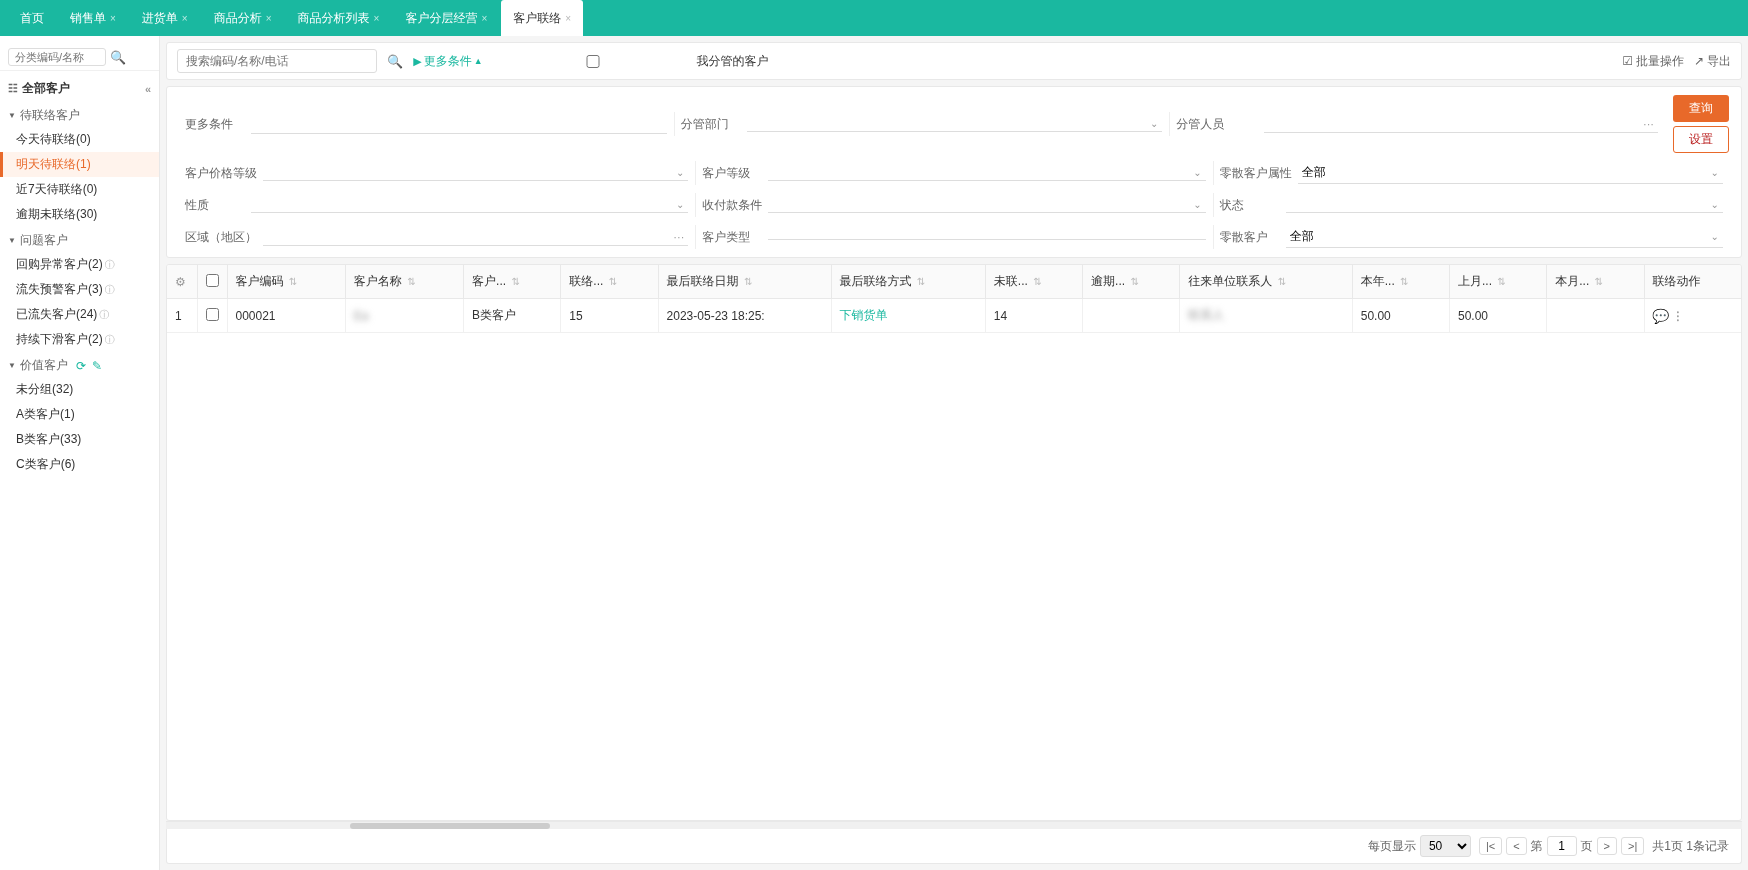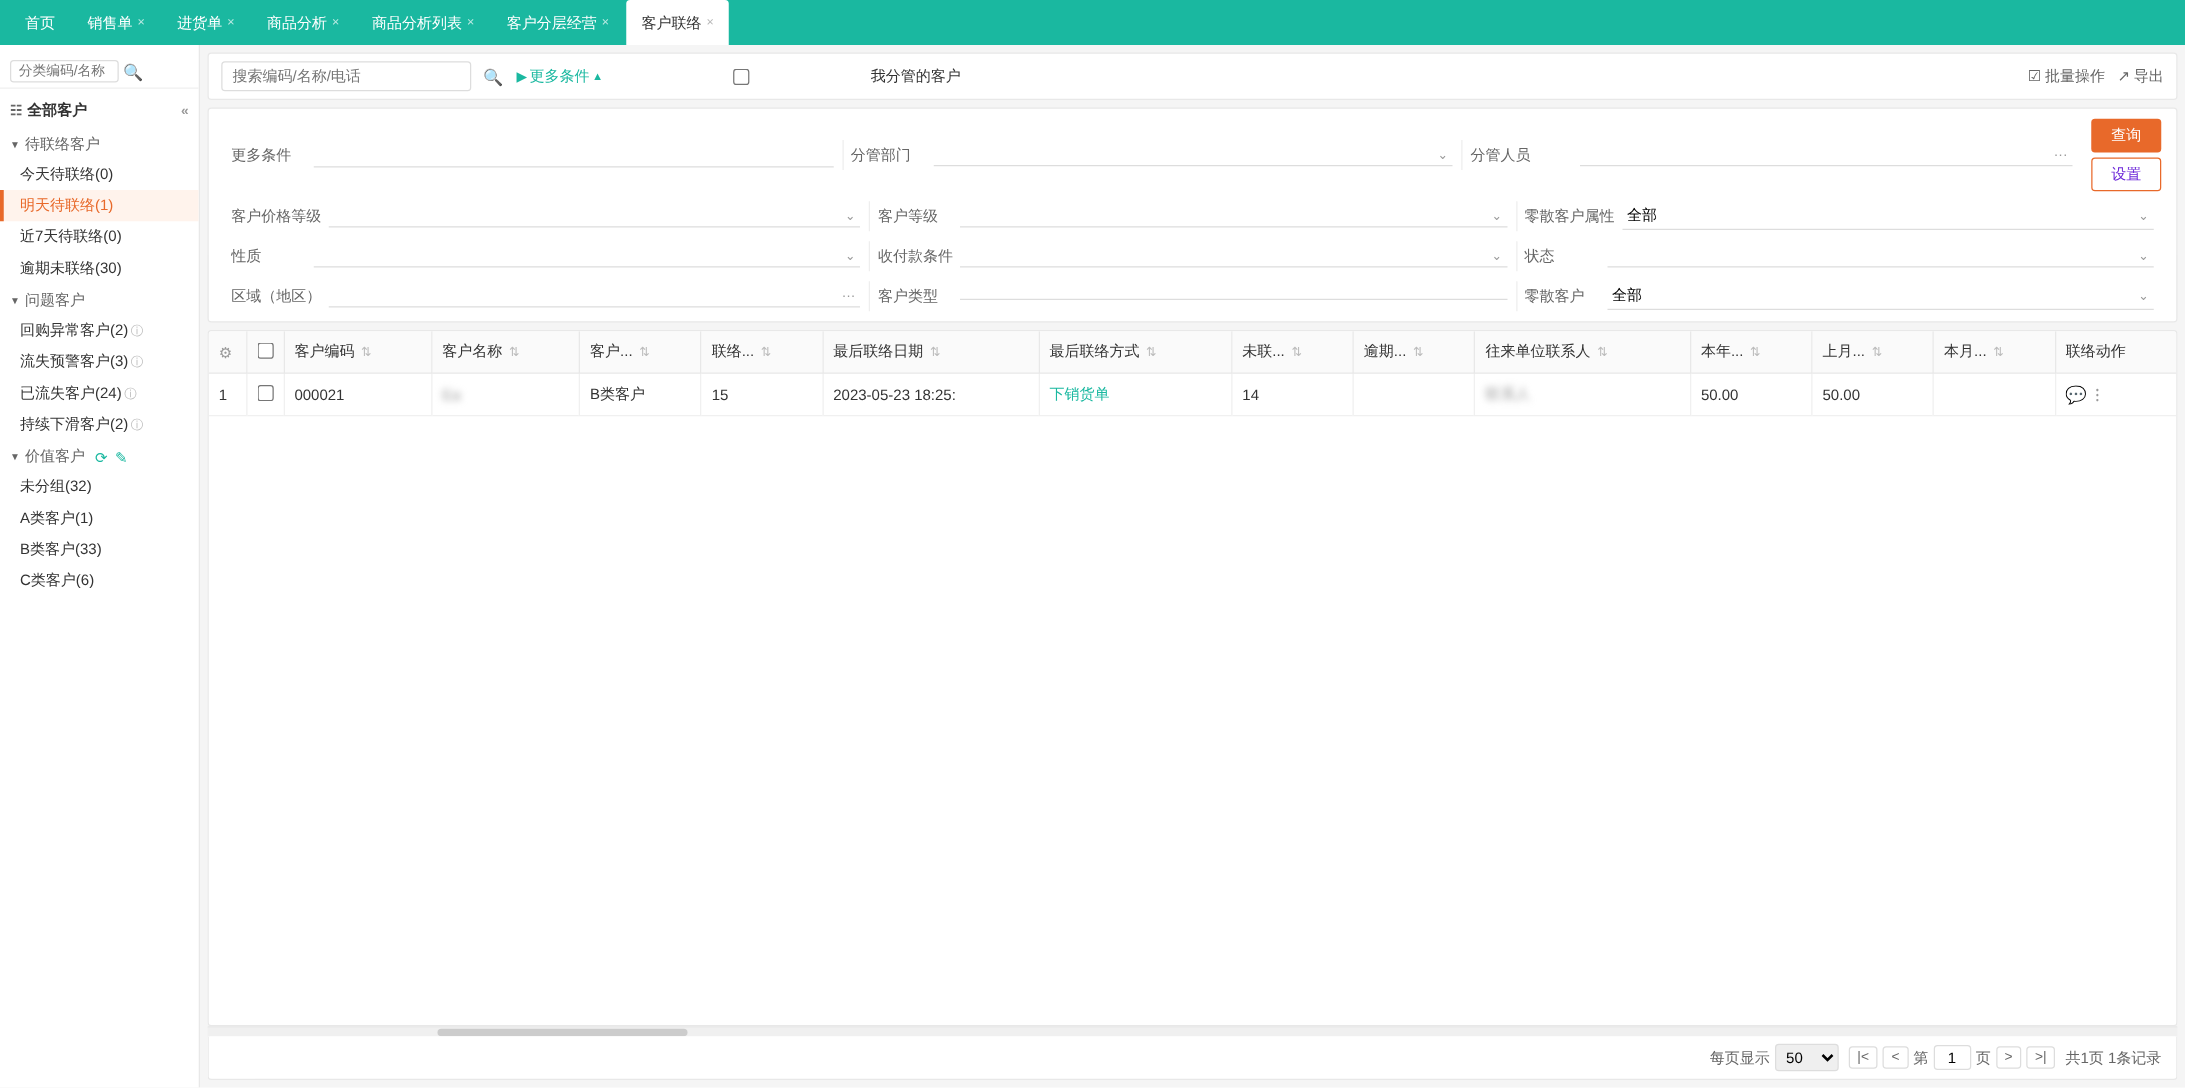--- a/index.html
+++ b/index.html
@@ -49,21 +49,21 @@
       display: flex;
       align-items: center;
       padding: 4px 8px;
       border-bottom: 1px solid #f0f0f0;
       margin-bottom: 4px;
     }
     .sidebar-search input {
       border: 1px solid #ddd;
       border-radius: 3px;
       padding: 2px 6px;
-      width: 87px;
+      width: 98px;
       font-size: 11px;
       outline: none;
     }
     .sidebar-search .search-icon-btn {
       margin-left: 4px;
       cursor: pointer;
       color: #999;
       font-size: 13px;
     }
     .sidebar-section-header {
@@ -232,21 +232,21 @@
       background: #e8692a;
       color: #fff;
       border: none;
       padding: 5px 16px;
       border-radius: 3px;
       cursor: pointer;
       font-size: 12px;
     }
     .settings-btn {
       background: #fff;
-      color: #6d28d9;
+      color: #b91c1c;
       border: 1px solid #e8692a;
       padding: 4px 12px;
       border-radius: 3px;
       cursor: pointer;
       font-size: 12px;
     }
     .filter-actions {
       display: flex;
       flex-direction: column;
       gap: 4px;

